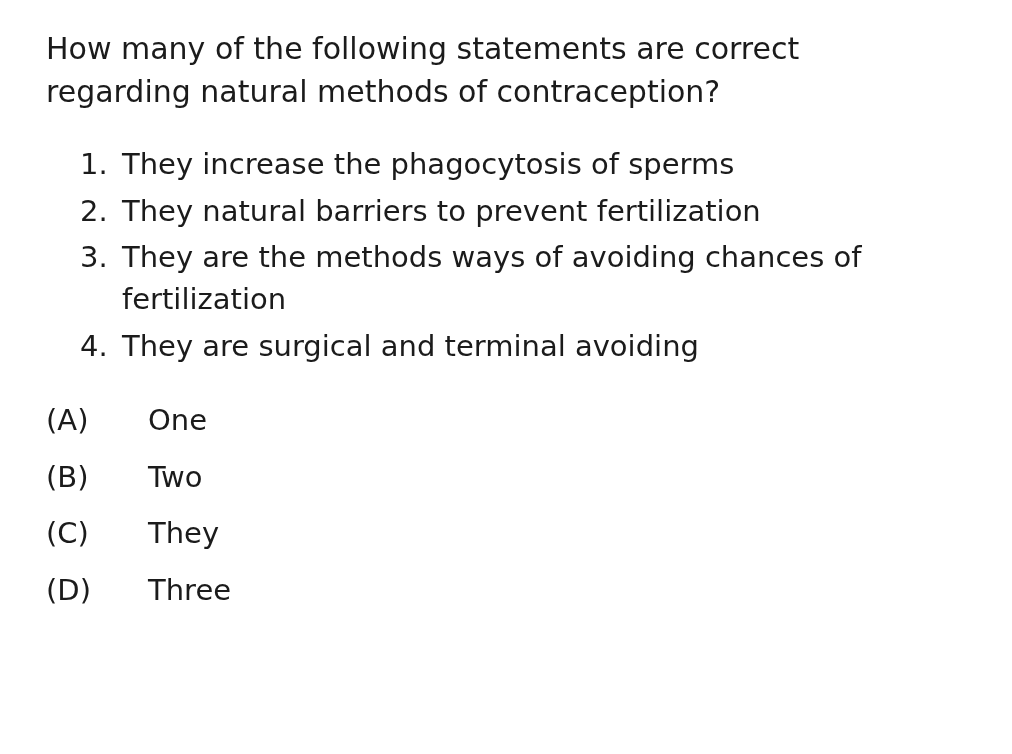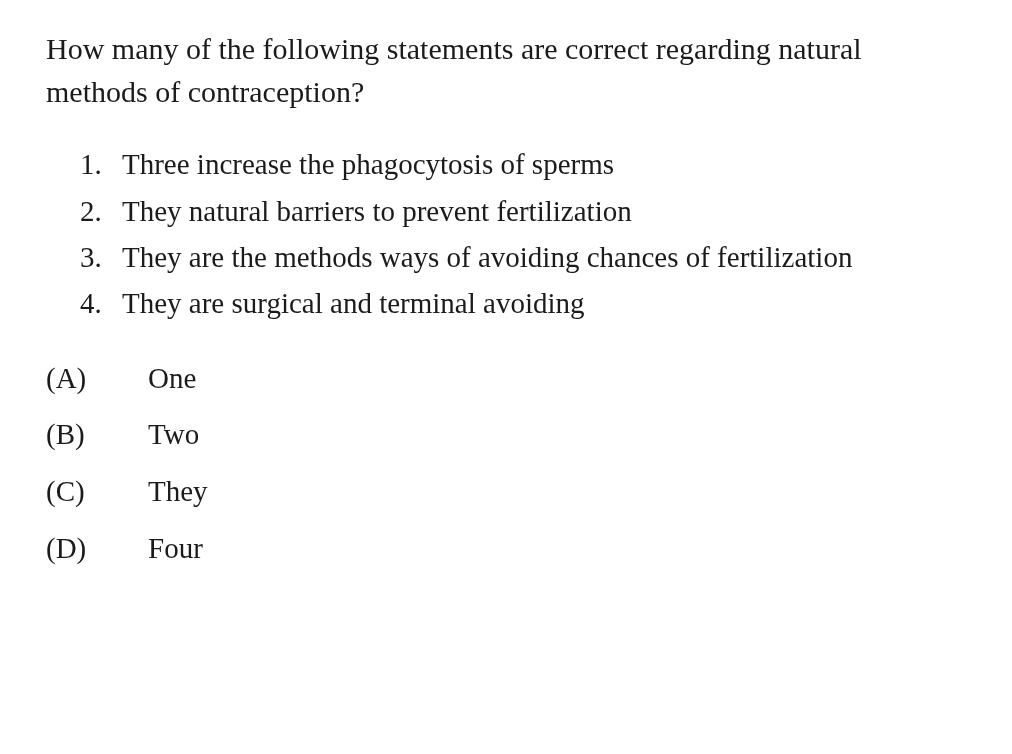--- a/index.html
+++ b/index.html
@@ -13,21 +13,20 @@
     font-family: "DejaVu Sans", sans-serif;
     color: #1a1a1a;
     overflow: hidden;
   }
   .page {
     position: relative;
     width: 1012px;
     height: 754px;
     box-sizing: border-box;
     padding: 28px 44px 0 46px;
-    font-family: Liberation Serif, serif;
   }
   .question-stem {
     font-size: 30px;
     line-height: 1.42;
     font-weight: 400;
     color: #1b1b1b;
     max-width: 900px;
     margin: 0;
   }
   .statement-list {
@@ -75,21 +74,21 @@
 </head>
 <body>
 
 <div class="page">
 
   <p class="question-stem">How many of the following statements are correct regarding natural methods of contraception?</p>
 
   <ul class="statement-list">
     <li class="statement-item">
       <span class="statement-num">1.</span>
-      <span class="statement-text">Three increase the phagocytosis of sperms</span>
+      <span class="statement-text">They increase the phagocytosis of sperms</span>
     </li>
     <li class="statement-item">
       <span class="statement-num">2.</span>
       <span class="statement-text">They natural barriers to prevent fertilization</span>
     </li>
     <li class="statement-item">
       <span class="statement-num">3.</span>
       <span class="statement-text">They are the methods ways of avoiding chances of fertilization</span>
     </li>
     <li class="statement-item">
@@ -106,17 +105,17 @@
     <div class="option-row">
       <span class="option-key">(B)</span>
       <span class="option-text">Two</span>
     </div>
     <div class="option-row">
       <span class="option-key">(C)</span>
       <span class="option-text">They</span>
     </div>
     <div class="option-row">
       <span class="option-key">(D)</span>
-      <span class="option-text">Four</span>
+      <span class="option-text">Three</span>
     </div>
   </div>
 
 </div>
 
 </body></html>

